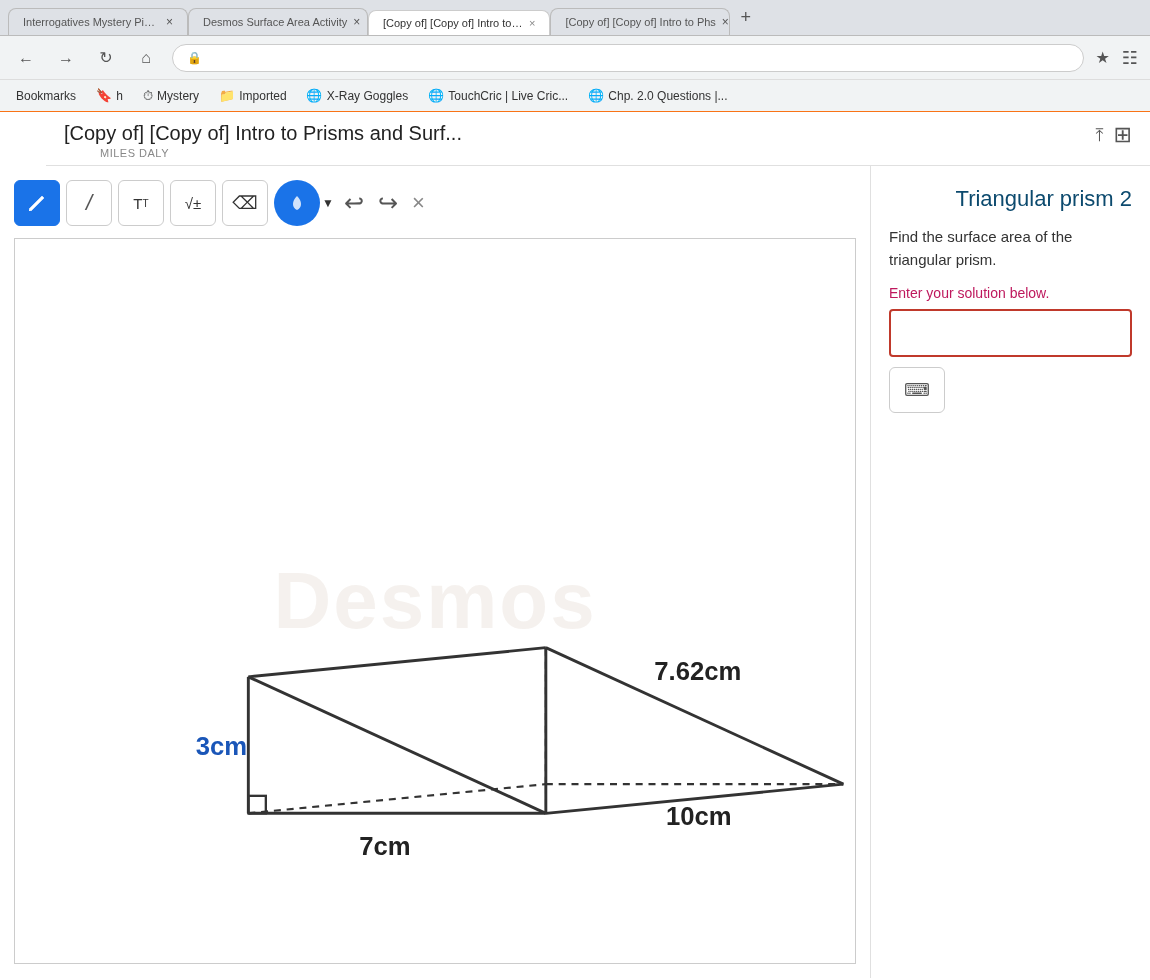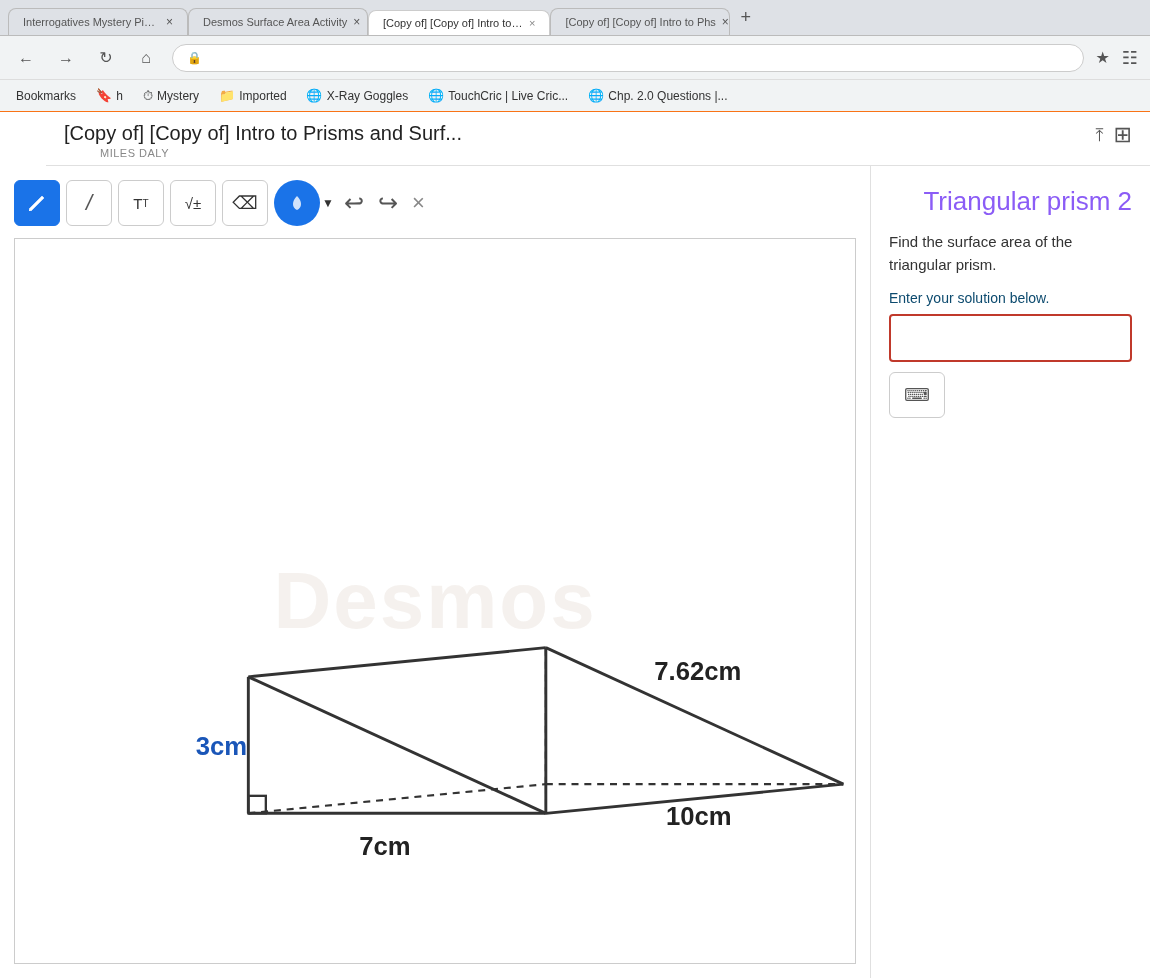--- a/index.html
+++ b/index.html
@@ -213,33 +213,33 @@
     .right-panel {
       width: 280px;
       background: #fff;
       border-left: 1px solid #e0e0e0;
       padding: 20px 18px;
       display: flex;
       flex-direction: column;
       gap: 14px;
     }
     .problem-title {
-      font-size: 26px;
+      font-size: 22px;
       font-weight: 400;
-      color: #8b5cf6;
+      color: #0c4a6e;
       text-align: right;
     }
     .problem-instruction {
       font-size: 15px;
       color: #333;
       line-height: 1.5;
     }
     .solution-label {
       font-size: 14px;
-      color: #0c4a6e;
+      color: #be185d;
     }
     .solution-input {
       width: 100%;
       height: 48px;
       border: 2px solid #c0392b;
       border-radius: 4px;
       font-size: 16px;
       padding: 0 10px;
       outline: none;
     }

